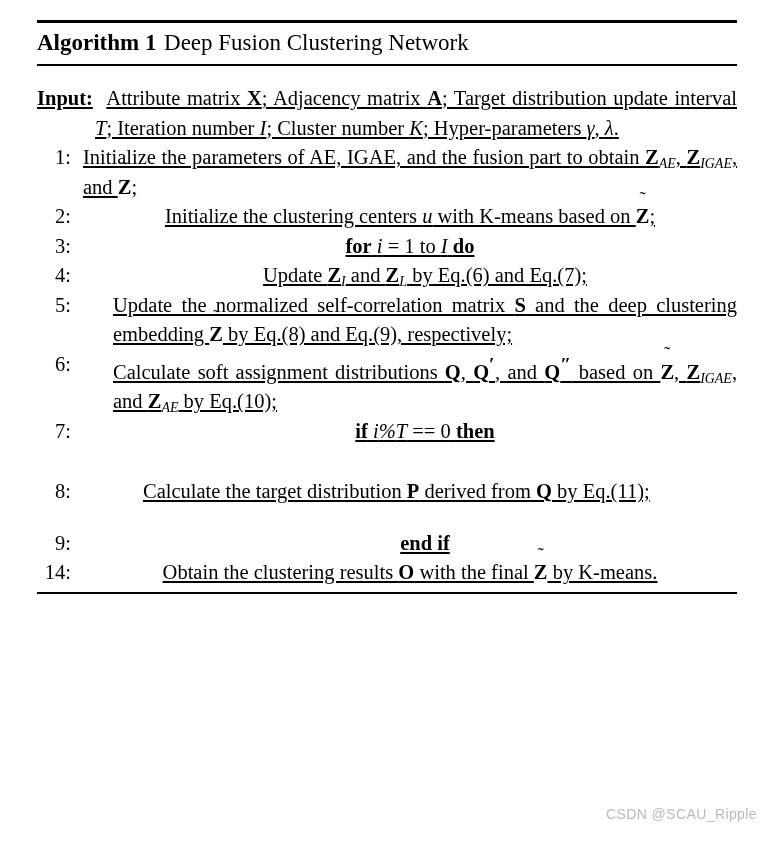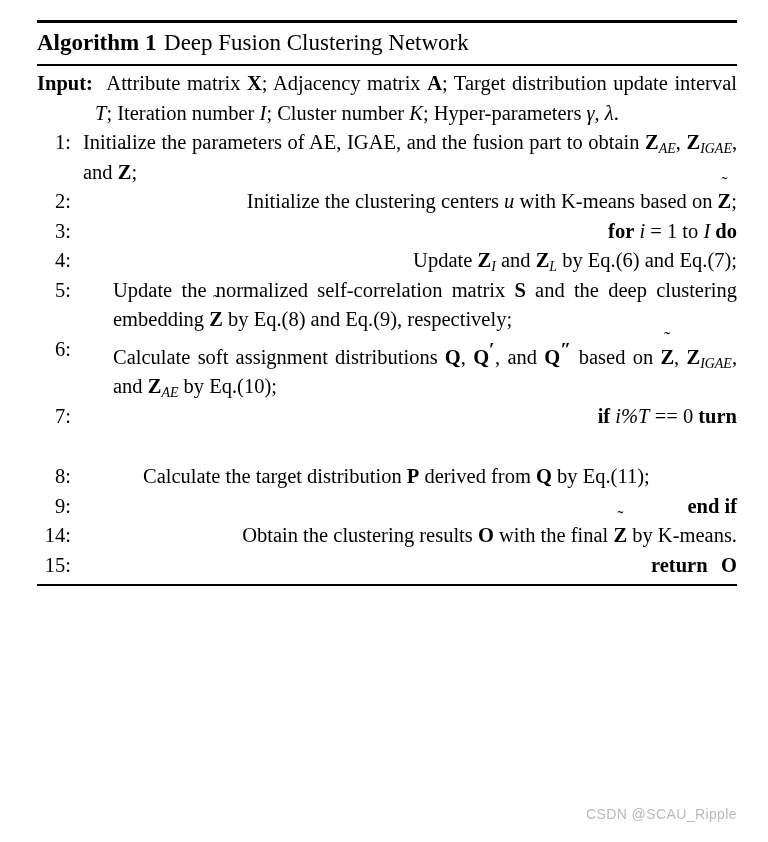--- a/index.html
+++ b/index.html
@@ -44,22 +44,23 @@
   .algo-title {
     font-size: 23px;
     line-height: 38px;
     padding: 1px 0 2px 0;
     white-space: nowrap;
   }
   .algo-title .kw {
     font-weight: bold;
   }
   .body-block {
-    padding-top: 3px;
+    padding-top: 18px;
     padding-bottom: 4px;
+    text-decoration: underline;
   }
   
   .line {
     position: relative;
     font-size: 20.5px;
     line-height: 29.5px;
     padding: 0;
     margin: 0;
   }
   .io-line {
@@ -79,24 +80,24 @@
     top: 0;
     width: 34px;
     text-align: right;
     font-size: 20.5px;
   }
   .txt {
     display: block;
     padding-left: 46px;
     text-align: justify;
   }
-  .txt.nojust { text-align: right; }
+  .txt.nojust { text-align: center; }
   .ind1 > .txt { padding-left: 76px; }
   .ind2 > .txt { padding-left: 106px; margin-top: 31px; }
-  .bold { font-weight: bold; }
+  .bold { font-weight: bold; margin-top: 22px; }
   
   .mbf {
     font-weight: bold;
     font-family: "Liberation Serif", "DejaVu Serif", serif;
   }
   .mit {
     font-style: italic;
     font-family: "Liberation Serif", "DejaVu Serif", serif;
   }
   sub {
@@ -128,20 +129,21 @@
   .watermark {
     position: absolute;
     left: 0;
     top: 806px;
     width: 737px;
     text-align: right;
     font-family: "Liberation Sans", "DejaVu Sans", sans-serif;
     font-size: 14px;
     color: #b9b9b9;
     letter-spacing: 0.4px;
+    padding-left: 20px;
   }
   .sp { display: inline-block; width: 0.33em; }
 </style>
 </head>
 <body>
 
 <div class="page">
 
   <div class="algorithm">
 
@@ -185,21 +187,21 @@
         <span class="txt">Update the normalized self-correlation matrix <span class="mbf">S</span> and the deep clustering embedding <span class="tilde-wrap"><span class="tld">˜</span><span class="mbf">Z</span></span> by Eq.(8) and Eq.(9), respectively;</span>
       </div>
 
       <div class="line ind1">
         <span class="num">6:</span>
         <span class="txt">Calculate soft assignment distributions <span class="mbf">Q</span>, <span class="mbf">Q</span><span class="prime">′</span>, and <span class="mbf">Q</span><span class="prime">″</span> based on <span class="tilde-wrap"><span class="tld">˜</span><span class="mbf">Z</span></span>, <span class="mbf">Z<sub>IGAE</sub></span>, and <span class="mbf">Z<sub>AE</sub></span> by Eq.(10);</span>
       </div>
 
       <div class="line ind1">
         <span class="num">7:</span>
-        <span class="txt nojust"><span class="bold">if</span> <span class="mit">i</span><span class="mit">%</span><span class="mit">T</span> == 0 <span class="bold">turn</span></span>
+        <span class="txt nojust"><span class="bold">if</span> <span class="mit">i</span><span class="mit">%</span><span class="mit">T</span> == 0 <span class="bold">then</span></span>
       </div>
 
       <div class="line ind2">
         <span class="num">8:</span>
         <span class="txt">Calculate the target distribution <span class="mbf">P</span> derived from <span class="mbf">Q</span> by Eq.(11);</span>
       </div>
 
       <div class="line ind1">
         <span class="num">9:</span>
         <span class="txt nojust bold">end if</span>
@@ -207,24 +209,20 @@
 
 
 
 
 
       <div class="line">
         <span class="num">14:</span>
         <span class="txt nojust">Obtain the clustering results <span class="mbf">O</span> with the final <span class="tilde-wrap"><span class="tld">˜</span><span class="mbf">Z</span></span> by K-means.</span>
       </div>
 
-      <div class="line">
-        <span class="num">15:</span>
-        <span class="txt nojust"><span class="bold">return</span><span class="sp"></span><span class="sp"></span><span class="mbf">O</span></span>
-      </div>
 
     </div>
 
     <div class="rule-bottom"></div>
   </div>
 
   <div class="watermark">CSDN @SCAU_Ripple</div>
 
 </div>
 

